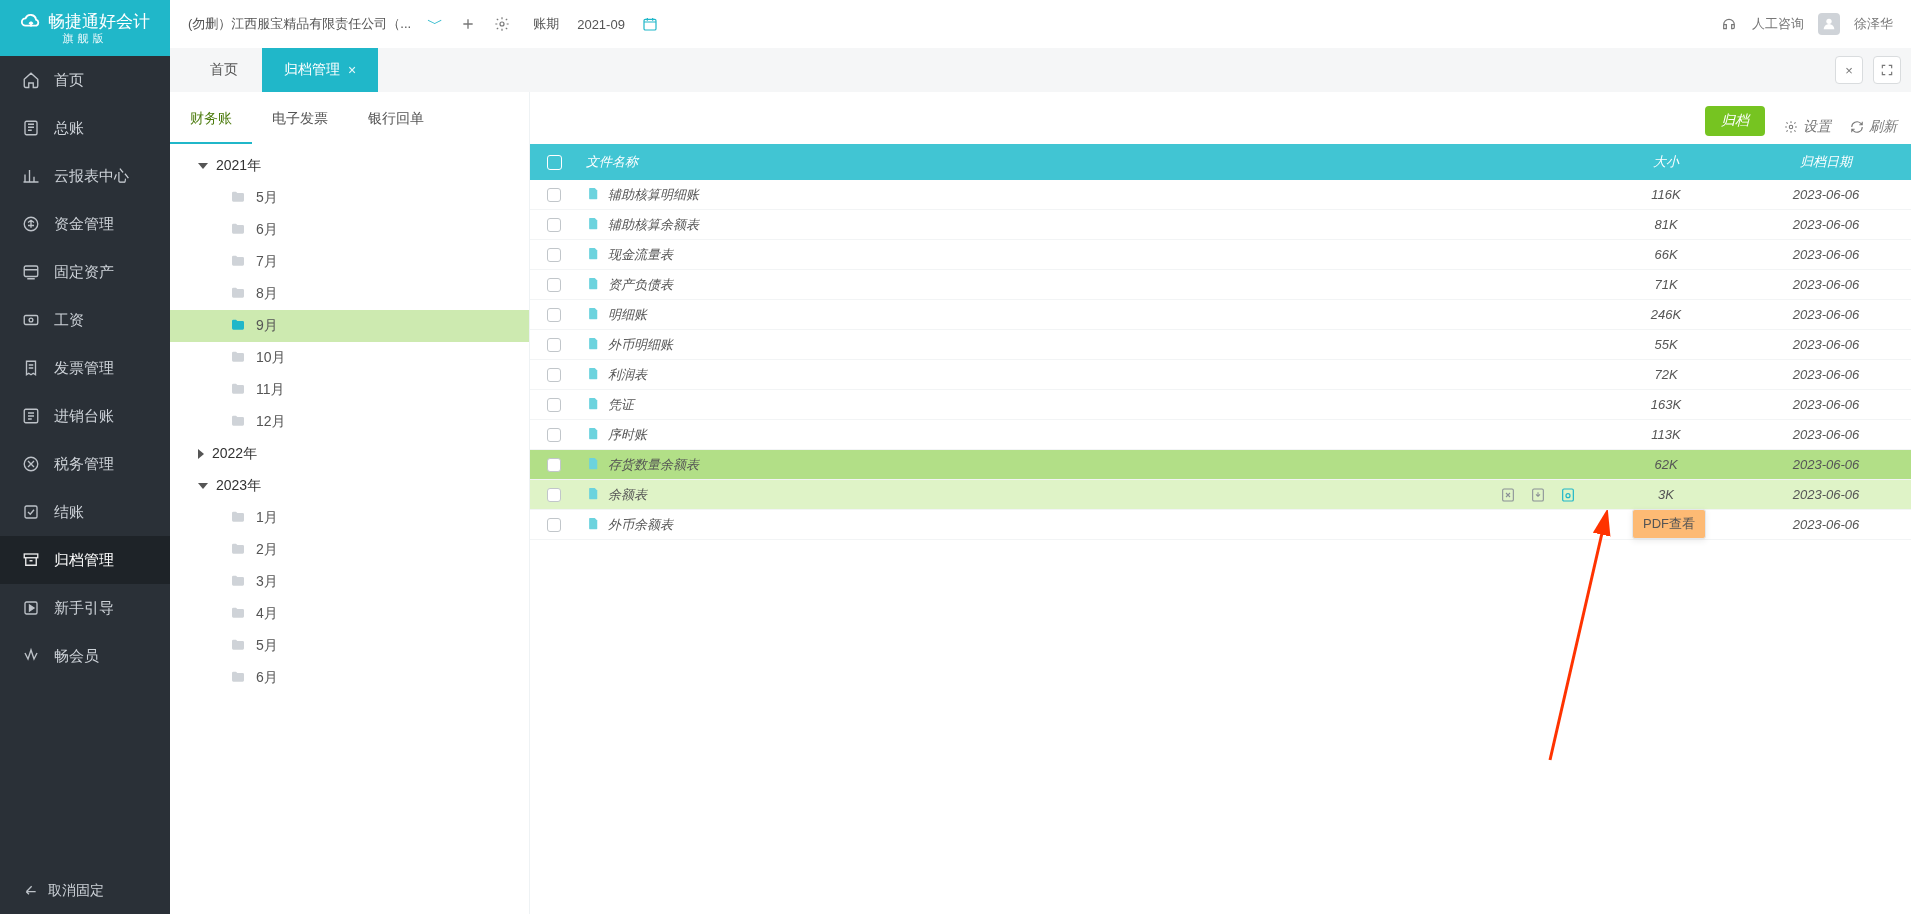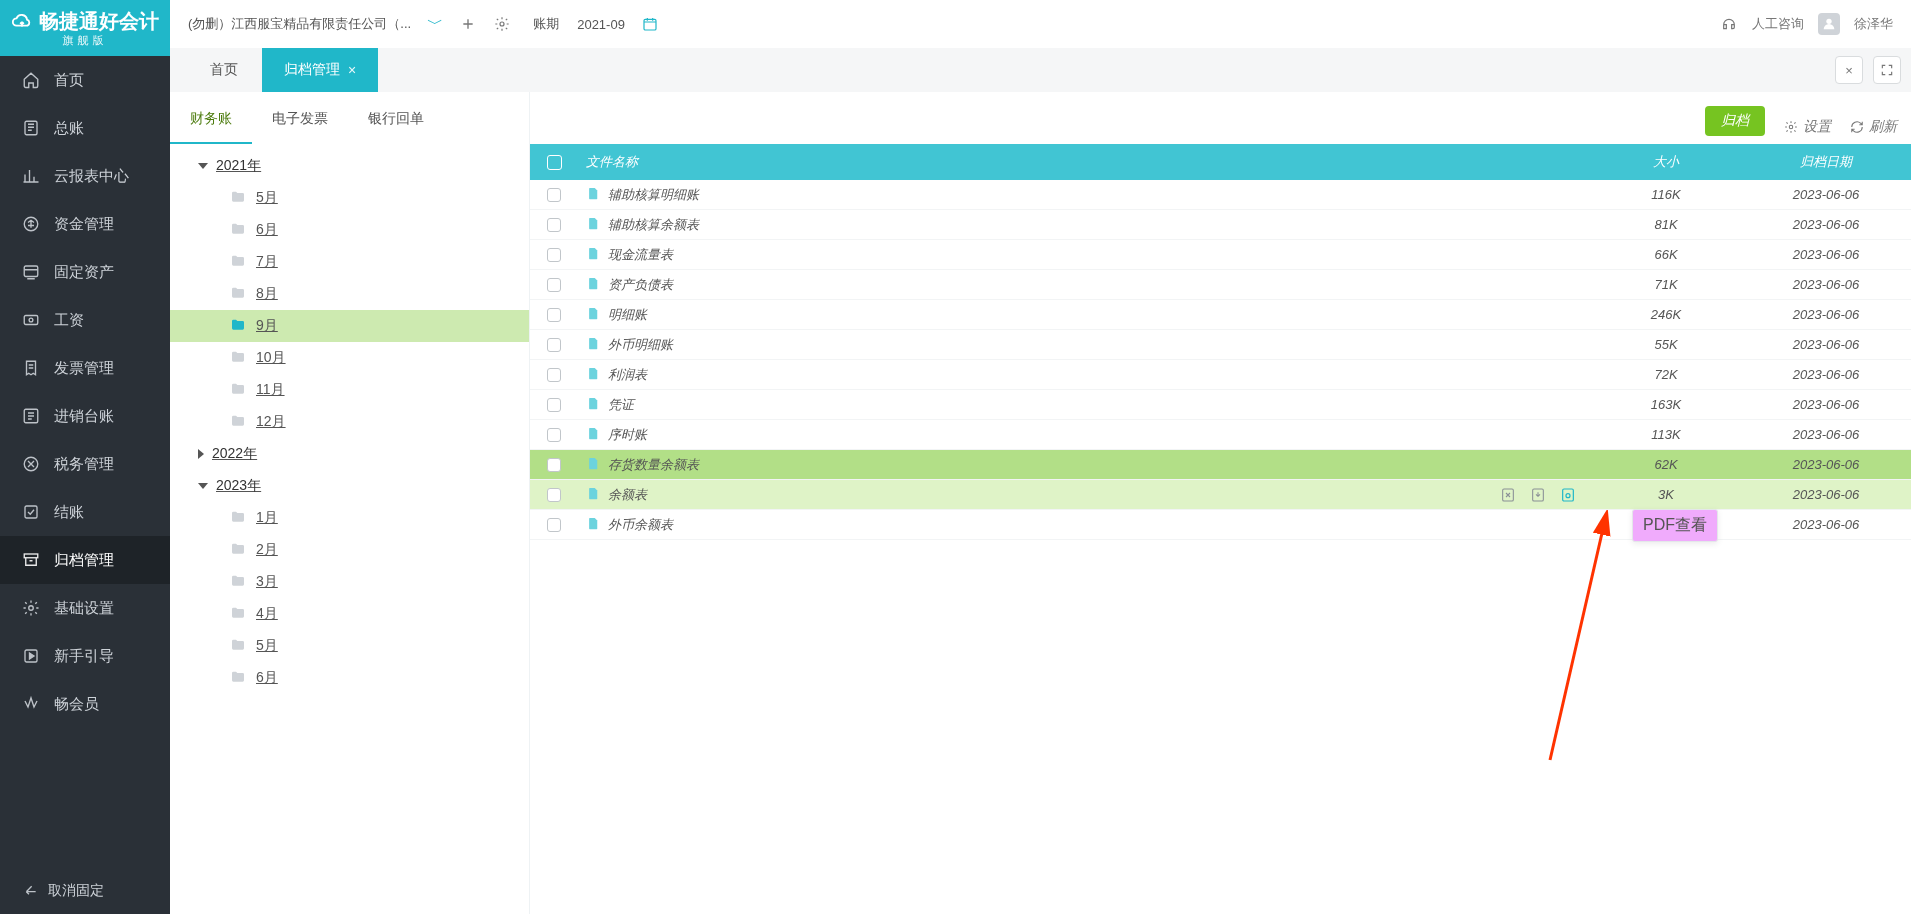--- a/index.html
+++ b/index.html
@@ -2,21 +2,21 @@
 <html><head>
 <meta charset="utf-8">
 <style>
   * { box-sizing: border-box; margin: 0; padding: 0; }
   body { font-family: "Microsoft YaHei", Arial, sans-serif; font-size: 13px; color: #555; background: #fff; overflow: hidden; }
   .app { display: flex; width: 1911px; height: 914px; position: relative; }
 
   
   .sidebar { width: 170px; background: #2a3037; color: #c7ccd2; display: flex; flex-direction: column; }
   .logo-block { height: 56px; background: #20b7c9; display:flex; flex-direction:column; align-items:center; justify-content:center; color:#fff; }
-  .logo-row { display:flex; align-items:center; gap:6px; font-weight:700; font-size:20px; }
+  .logo-row { display:flex; align-items:center; gap:6px; font-weight:400; font-size:17px; }
   .logo-icon { width:22px;height:22px; display:inline-flex;align-items:center;justify-content:center; }
   .logo-sub { font-size:11px; opacity:.9; letter-spacing:4px; margin-top:-2px;}
   .nav { flex:1; overflow:auto; }
   .nav-item { height:48px; display:flex; align-items:center; gap:14px; padding:0 22px; cursor:pointer; color:#cdd2d8; font-size:15px; }
   .nav-item.active { background:#1e2328; color:#fff; }
   .nav-ico { width:18px;height:18px; opacity:.9; display:inline-flex;align-items:center;justify-content:center;}
   .sidebar-footer { height:46px; display:flex; align-items:center; gap:8px; padding:0 22px; color:#cdd2d8; font-size:14px; cursor:pointer;}
 
   
   .main { flex:1; display:flex; flex-direction:column; background:#fff; }
@@ -36,21 +36,21 @@
   .tab.active { background:#20b7c9; color:#fff; }
   .tab-close { font-size:14px; opacity:.9;}
   .tabs-right { position:absolute; right:10px; top:0; height:44px; display:flex; align-items:center; gap:10px;}
   .sqbtn { width:28px;height:28px;border:1px solid #d9dcde;border-radius:4px;display:inline-flex;align-items:center;justify-content:center;color:#777;background:#fff;cursor:pointer;}
 
   .content { flex:1; display:flex; background:#fff; }
   .left-pane { border-right:1px solid #eef2f4; display:flex; flex-direction:column; }
   .subtabs { height:52px; display:flex; align-items:flex-end; }
   .subtab { padding:16px 20px 14px; font-size:14px; color:#555; border-bottom:2px solid transparent; cursor:pointer;}
   .subtab.active { color:#4d7c0f; border-bottom:2px solid #20b7c9; }
-  .tree { flex:1; overflow:auto; padding-top:6px;text-decoration:underline;}
+  .tree { flex:1; overflow:auto; padding-top:6px;}
   .year { height:32px; display:flex; align-items:center; gap:8px; padding-left:28px; font-size:14px; color:#333; cursor:pointer;}
   .caret{ display:inline-block; width:0;height:0;}
   .caret.open{ border-left:5px solid transparent;border-right:5px solid transparent;border-top:6px solid #555;}
   .caret.closed{ border-top:5px solid transparent;border-bottom:5px solid transparent;border-left:6px solid #555;}
   .month { height:32px; display:flex; align-items:center; gap:10px; padding-left:60px; font-size:14px; color:#555; cursor:pointer;}
   .month .folder{ color:#cfd3d8;}
   .month.active { background:#cdeab0; }
   .month.active .folder{ color:#20b7c9;}
 
   .right-pane { flex:1; display:flex; flex-direction:column;font-style:italic; }
@@ -72,21 +72,21 @@
   .row .c-date { width:170px; text-align:center; color:#555;}
   .file-ico { color:#6bd3de;}
   .chkbox { width:14px;height:14px;border:1px solid #c1c6ca;border-radius:3px;background:#fff;}
   .head-chk { width:15px;height:15px;border:1px solid #fff;border-radius:3px;}
   .row.sel { background:#b2df87;}
   .row.hover { background:#dff3c7;}
   .name-actions { position:absolute; right:14px; display:flex; gap:12px; color:#8a9096;}
   .name-actions .act-ico{ width:18px;height:18px;display:inline-flex;align-items:center;justify-content:center;cursor:pointer;}
   .name-actions .act-ico.highlight{ color:#20b7c9;}
 
-  .tooltip { position:absolute; background:#f0abfc; border:1px solid #e4e7ea; padding:5px 10px; font-size:16px; color:#555; border-radius:3px; box-shadow:0 2px 6px rgba(0,0,0,.08); z-index:50;}
+  .tooltip { position:absolute; background:#fdba74; border:1px solid #e4e7ea; padding:5px 10px; font-size:13px; color:#555; border-radius:3px; box-shadow:0 2px 6px rgba(0,0,0,.08); z-index:50;}
 
   .arrow-annotation { position:absolute; z-index:40; pointer-events:none;}
 </style>
 </head>
 <body>
 
 <div class="app">
 
   <div class="sidebar">
     <div class="logo-block">
@@ -191,29 +191,20 @@
           <span>结账</span>
         </div>
         <div class="nav-item active">
           <span class="nav-ico">
             <svg viewBox="0 0 24 24" width="18" height="18" stroke="currentColor" stroke-width="1.8" fill="none">
               <rect x="3" y="4" width="18" height="5"></rect>
               <path d="M5 9v10h14V9M10 13h4"></path>
             </svg>
           </span>
           <span>归档管理</span>
-        </div>
-        <div class="nav-item">
-          <span class="nav-ico">
-            <svg viewBox="0 0 24 24" width="18" height="18" stroke="currentColor" stroke-width="1.8" fill="none">
-              <circle cx="12" cy="12" r="3"></circle>
-              <path d="M12 2v3M12 19v3M4.2 4.2l2.1 2.1M17.7 17.7l2.1 2.1M2 12h3M19 12h3M4.2 19.8l2.1-2.1M17.7 6.3l2.1-2.1"></path>
-            </svg>
-          </span>
-          <span>基础设置</span>
         </div>
         <div class="nav-item">
           <span class="nav-ico">
             <svg viewBox="0 0 24 24" width="18" height="18" stroke="currentColor" stroke-width="1.8" fill="none">
               <rect x="4" y="4" width="16" height="16" rx="2"></rect>
               <path d="M10 8l6 4-6 4z" fill="currentColor"></path>
             </svg>
           </span>
           <span>新手引导</span>
         </div>

